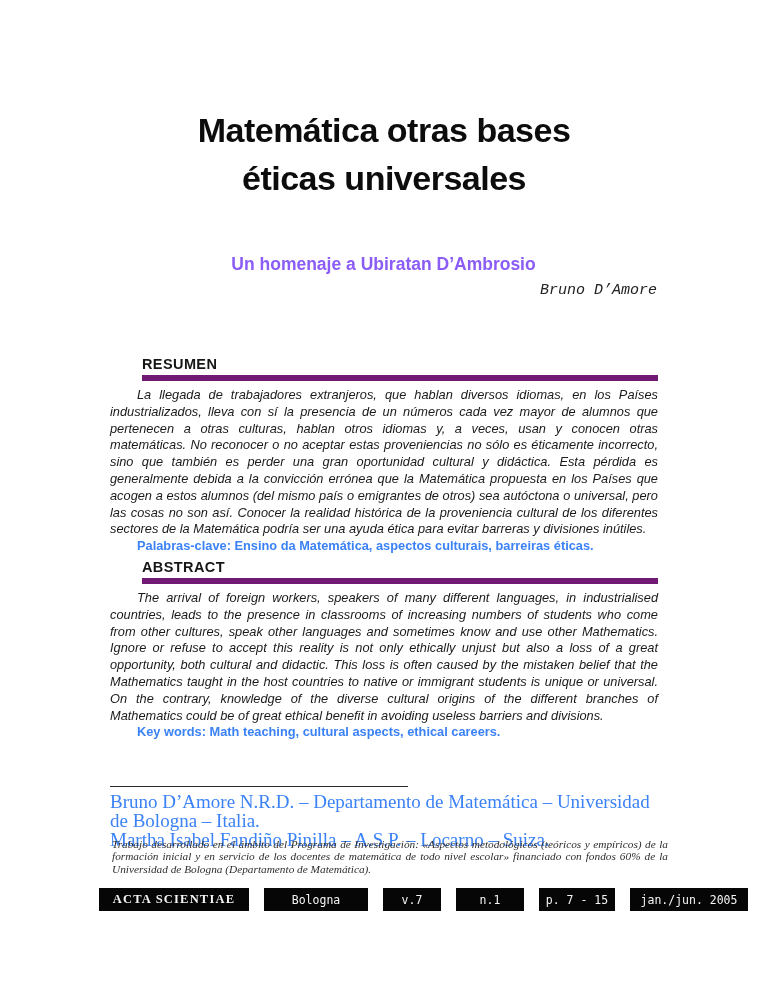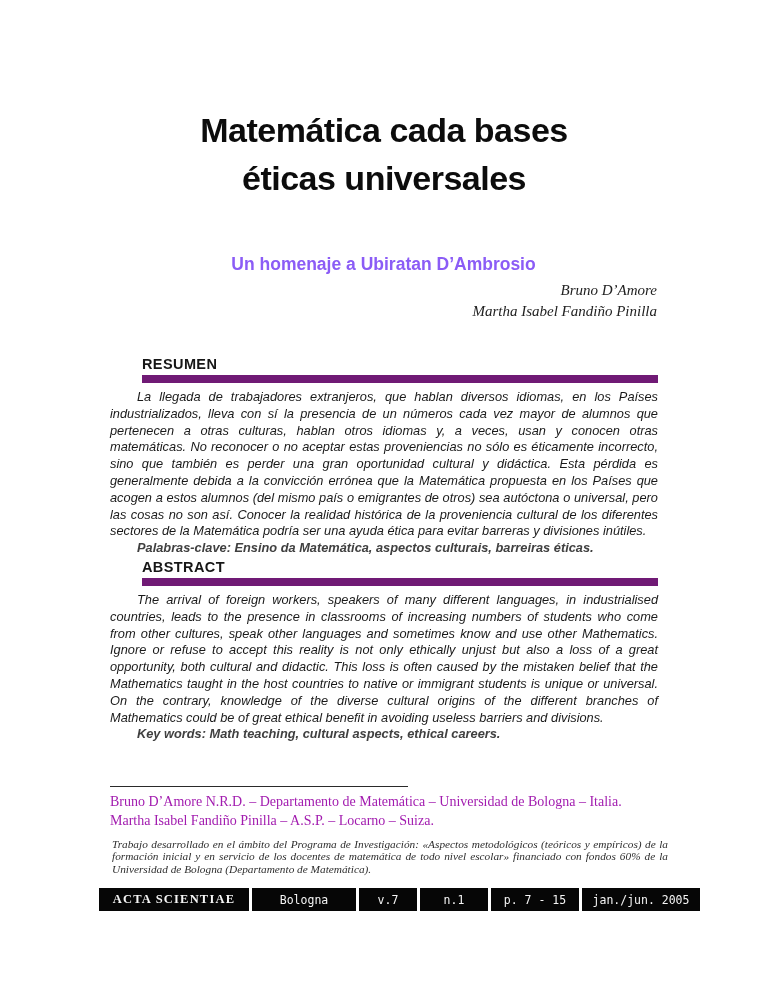--- a/index.html
+++ b/index.html
@@ -16,88 +16,87 @@
     letter-spacing:-0.5px; color:#0c0c0c;
   }
 
   
   .tribute {
     position:absolute; top:254px; left:110px; width:547px;
     text-align:center; font-weight:700; font-size:17.5px; color:#8b5cf6;
   }
   .authors {
     position:absolute; top:280px; left:110px; width:547px;
-    text-align:right; font-family:Liberation Serif, serif;
+    text-align:right; font-family:Liberation Mono, monospace;
     font-style:italic; font-size:15px; line-height:21px; color:#222;
   }
 
   
   .section { position:absolute; left:110px; width:548px; }
   .sec-resumen  { top:356px; }
   .sec-abstract { top:559px; }
   .sec-head {
     margin-left:32px; font-weight:700; font-size:14.5px; letter-spacing:0.4px;
-    color:#161616; border-bottom:8px solid #701a75; padding-bottom:3px;
+    color:#161616; border-bottom:6px solid #701a75; padding-bottom:3px;
   }
   .sec-body {
     margin-top:6px; font-style:italic; font-size:12.8px; line-height:16.8px;
     text-align:justify; text-indent:27px; color:#1a1a1a;
   }
   .sec-kw {
-    font-style:italic; font-weight:700; font-size:12.8px; line-height:16.8px;
-    text-indent:27px; color:#404040;
+    font-weight:700; font-size:12.8px; line-height:16.8px;
+    text-indent:27px; color:#3b82f6;
   }
 
   
   .footnote {
     position:absolute; top:786px; left:110px; width:556px;
-    font-family:"Liberation Serif", serif; font-size:14px; line-height:19px;
-    color:#a21caf;
+    font-family:"Liberation Serif", serif; font-size:19px; line-height:19px;
+    color:#3b82f6;
   }
   .footnote-rule { width:298px; border-top:1.5px solid #2a2a2a; margin-bottom:5px; }
 
   .funding {
     position:absolute; top:838px; left:112px; width:556px;
     font-family:"Liberation Serif", serif; font-style:italic;
     font-size:11.3px; line-height:12.4px; text-align:justify; color:#2e2e2e;
   }
 
   
   .journal-bar {
     position:absolute; top:888px; left:99px; height:23px;
-    display:flex; gap:3px;
+    display:flex; gap:15px;
   }
   .jcell {
     background:#060606; color:#f5f5f5;
     display:flex; align-items:center; justify-content:center;
     box-sizing:border-box;
   }
   .jcell-name {
     width:150px; font-family:"Liberation Serif", serif; font-weight:700;
     font-size:12.5px; letter-spacing:1.2px;
   }
   .jcell-mono { font-family:"DejaVu Sans Mono", monospace; font-size:11.5px; }
   .w-city{width:104px} .w-vol{width:58px} .w-num{width:68px}
-  .w-pages{width:88px} .w-period{width:118px}
+  .w-pages{width:76px} .w-period{width:118px}
 </style>
 </head>
 <body>
 
 <div class="page">
 
   <div class="article-title">
-    <div>Matemática cada bases</div>
+    <div>Matemática otras bases</div>
     <div>éticas universales</div>
   </div>
 
   <div class="tribute">Un homenaje a Ubiratan D’Ambrosio</div>
 
   <div class="authors">
     <div>Bruno D’Amore</div>
-    <div>Martha Isabel Fandiño Pinilla</div>
   </div>
 
   <div class="section sec-resumen">
     <div class="sec-head">RESUMEN</div>
     <div class="sec-body">La llegada de trabajadores extranjeros, que hablan diversos idiomas, en los Países industrializados, lleva con sí la presencia de un números cada vez mayor de alumnos que pertenecen a otras culturas, hablan otros idiomas y, a veces, usan y conocen otras matemáticas. No reconocer o no aceptar estas proveniencias no sólo es éticamente incorrecto, sino que también es perder una gran oportunidad cultural y didáctica. Esta pérdida es generalmente debida a la convicción errónea que la Matemática propuesta en los Países que acogen a estos alumnos (del mismo país o emigrantes de otros) sea autóctona o universal, pero las cosas no son así. Conocer la realidad histórica de la proveniencia cultural de los diferentes sectores de la Matemática podría ser una ayuda ética para evitar barreras y divisiones inútiles.</div>
     <div class="sec-kw">Palabras-clave: Ensino da Matemática, aspectos culturais, barreiras éticas.</div>
   </div>
 
   <div class="section sec-abstract">
     <div class="sec-head">ABSTRACT</div>

